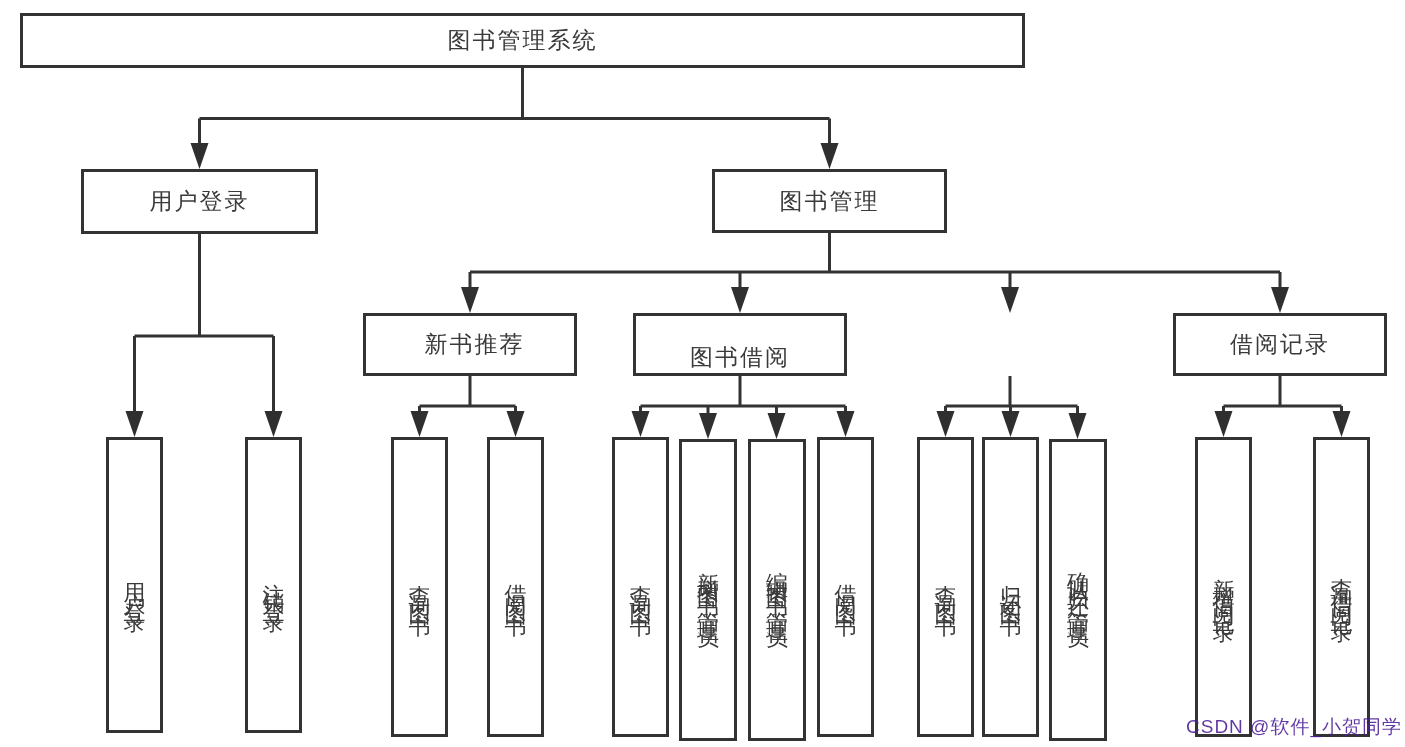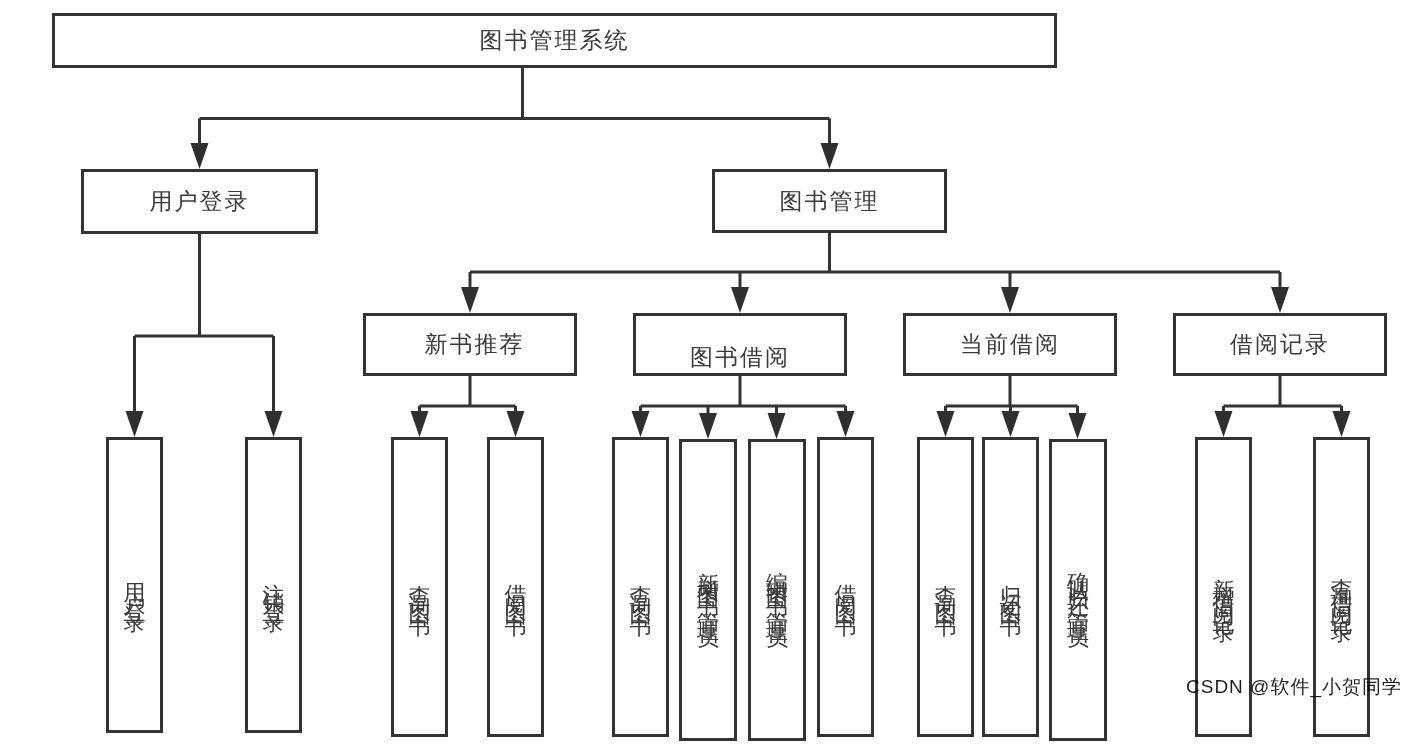--- a/index.html
+++ b/index.html
@@ -38,24 +38,24 @@
     writing-mode: vertical-rl;
     text-orientation: mixed;
     font-size: 22px;
   }
   .ls-a { letter-spacing: 10px; } 
   .ls-b { letter-spacing: 9px;  } 
   .ls-c { letter-spacing: 8px;  } 
   #watermark {
     position: absolute;
     left: 1186px;
-    top: 674px;
+    top: 714px;
     font-size: 19px;
     letter-spacing: 1px;
-    color: #000000;
+    color: #4c1d95;
     opacity: 0.88;
     z-index: 5;
     white-space: nowrap;
   }
 </style>
 </head>
 <body>
 
 <div id="canvas">
 
@@ -141,40 +141,37 @@
       <path d="M1223.5 406 H1341.5"></path>
       <path d="M1223.5 406 V414"></path>
       <path d="M1341.5 406 V414"></path>
     </g>
     <g fill="#2f2f2f" stroke="none">
       <polygon points="1214.5,411 1232.5,411 1223.5,437"></polygon>
       <polygon points="1332.5,411 1350.5,411 1341.5,437"></polygon>
     </g>
   </svg>
 
-  <div class="node h-node" style="left:20px; top:13px; width:1005px; height:55px;margin-left:32px;">
+  <div class="node h-node" style="left:20px; top:13px; width:1005px; height:55px;">
     <span>图书管理系统</span>
   </div>
 
   <div class="node h-node" style="left:81px; top:169px; width:237px; height:65px;">
     <span>用户登录</span>
   </div>
   <div class="node h-node" style="left:712px; top:169px; width:235px; height:64px;text-align:center;">
     <span>图书管理</span>
   </div>
 
   <div class="node h-node" style="left:363px; top:313px; width:214px; height:63px;padding-left:9px;">
     <span>新书推荐</span>
   </div>
   <div class="node h-node" style="left:633px; top:313px; width:214px; height:63px;align-items:flex-end;">
     <span>图书借阅</span>
   </div>
-  <div class="node h-node" style="left:903px; top:313px; width:214px; height:63px;">
-    <span>当前借阅</span>
-  </div>
   <div class="node h-node" style="left:1173px; top:313px; width:214px; height:63px;">
     <span>借阅记录</span>
   </div>
 
   <div class="node v-node ls-a" style="left:106px; top:437px; width:57px; height:296px;">
     <span>用户登录</span>
   </div>
   <div class="node v-node ls-a" style="left:245px; top:437px; width:57px; height:296px;">
     <span>注销登录</span>
   </div>

